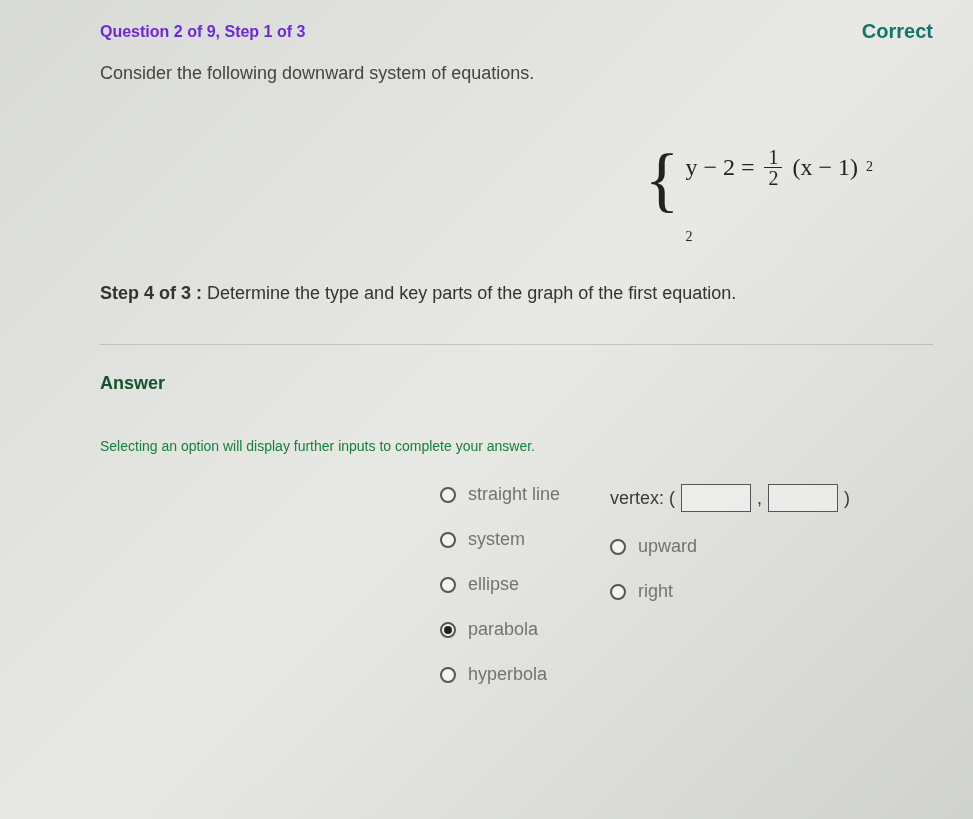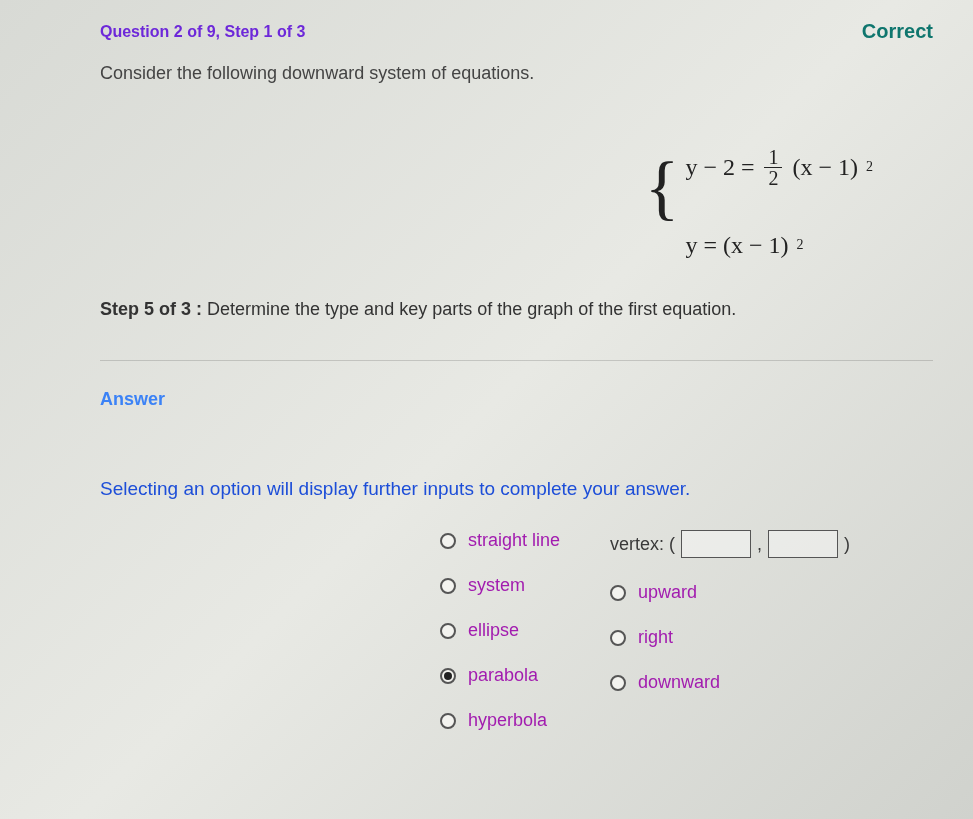--- a/index.html
+++ b/index.html
@@ -73,41 +73,41 @@
   .step-line {
     font-size: 18px;
     color: #333;
     margin-bottom: 40px;
   }
   .step-line .bold { font-weight: 700; }
   .hr { border-top: 1px solid rgba(0,0,0,0.15); margin: 18px 0 28px 0; }
   .answer-h {
     font-weight: 700;
     font-size: 18px;
-    color: #3b82f6;
-    margin-bottom: 68px;
+    color: #14532d;
+    margin-bottom: 44px;
   }
   .hint {
-    font-size: 19px;
-    color: #1d4ed8;
+    font-size: 14px;
+    color: #15803d;
     margin-bottom: 30px;
   }
   .answer-grid {
     display: flex;
     gap: 50px;
     padding-left: 340px;
   }
   .col { display: flex; flex-direction: column; gap: 24px; }
   .col2 { display: flex; flex-direction: column; gap: 24px; }
   .radio-row {
     display: flex;
     align-items: center;
     gap: 12px;
     font-size: 18px;
-    color: #a21caf;
+    color: #737373;
     cursor: pointer;
   }
   .radio {
     width: 16px; height: 16px;
     border: 2px solid #555;
     border-radius: 50%;
     display: inline-flex;
     align-items: center;
     justify-content: center;
     background: #f3f3ef;
@@ -150,29 +150,28 @@
         <div class="eq-row">
           <span>y − 2 =</span>
           <span class="frac">
             <span class="num">1</span>
             <span class="den">2</span>
           </span>
           <span>(x − 1)</span>
             <span class="sup">2</span>
         </div>
         <div class="eq-row">
-          <span>y = (x − 1)</span>
             <span class="sup">2</span>
         </div>
       </div>
     </div>
   </div>
 
   <div class="step-line">
-    <span class="bold">Step 5 of 3 :</span>
+    <span class="bold">Step 4 of 3 :</span>
     <span>Determine the type and key parts of the graph of the first equation.</span>
   </div>
 
   <div class="hr"></div>
 
   <div class="answer-h">Answer</div>
 
   <div class="hint">Selecting an option will display further inputs to complete your answer.</div>
 
   <div class="answer-grid">
@@ -208,19 +207,15 @@
         <span>)</span>
       </div>
       <div class="radio-row">
         <span class="radio"></span>
         <span>upward</span>
       </div>
       <div class="radio-row">
         <span class="radio"></span>
         <span>right</span>
       </div>
-      <div class="radio-row">
-        <span class="radio"></span>
-        <span>downward</span>
-      </div>
     </div>
   </div>
 </div>
 
 </body></html>

